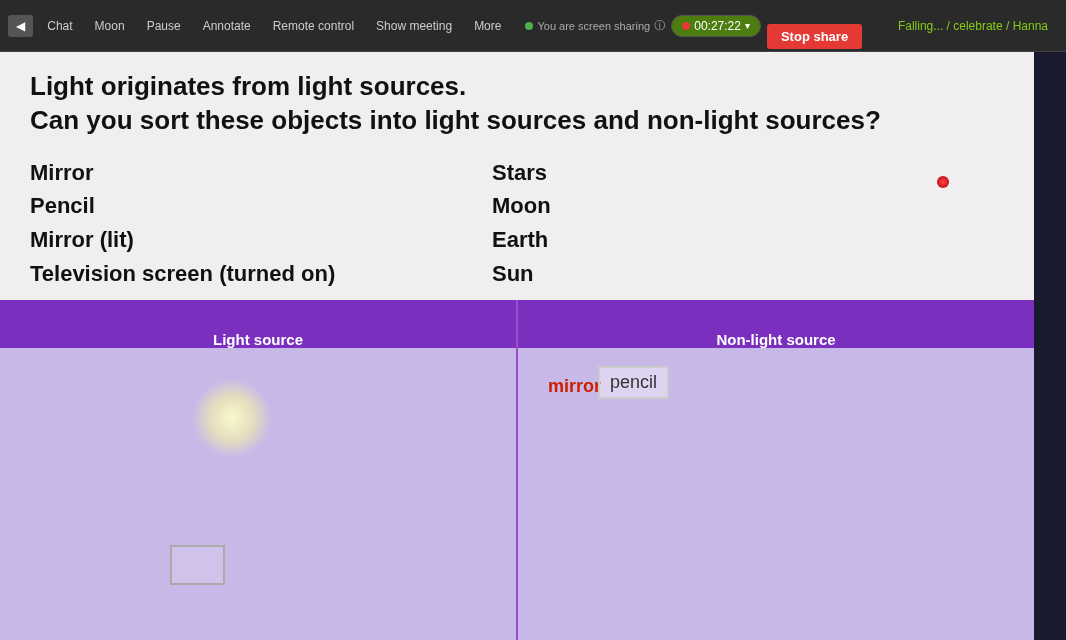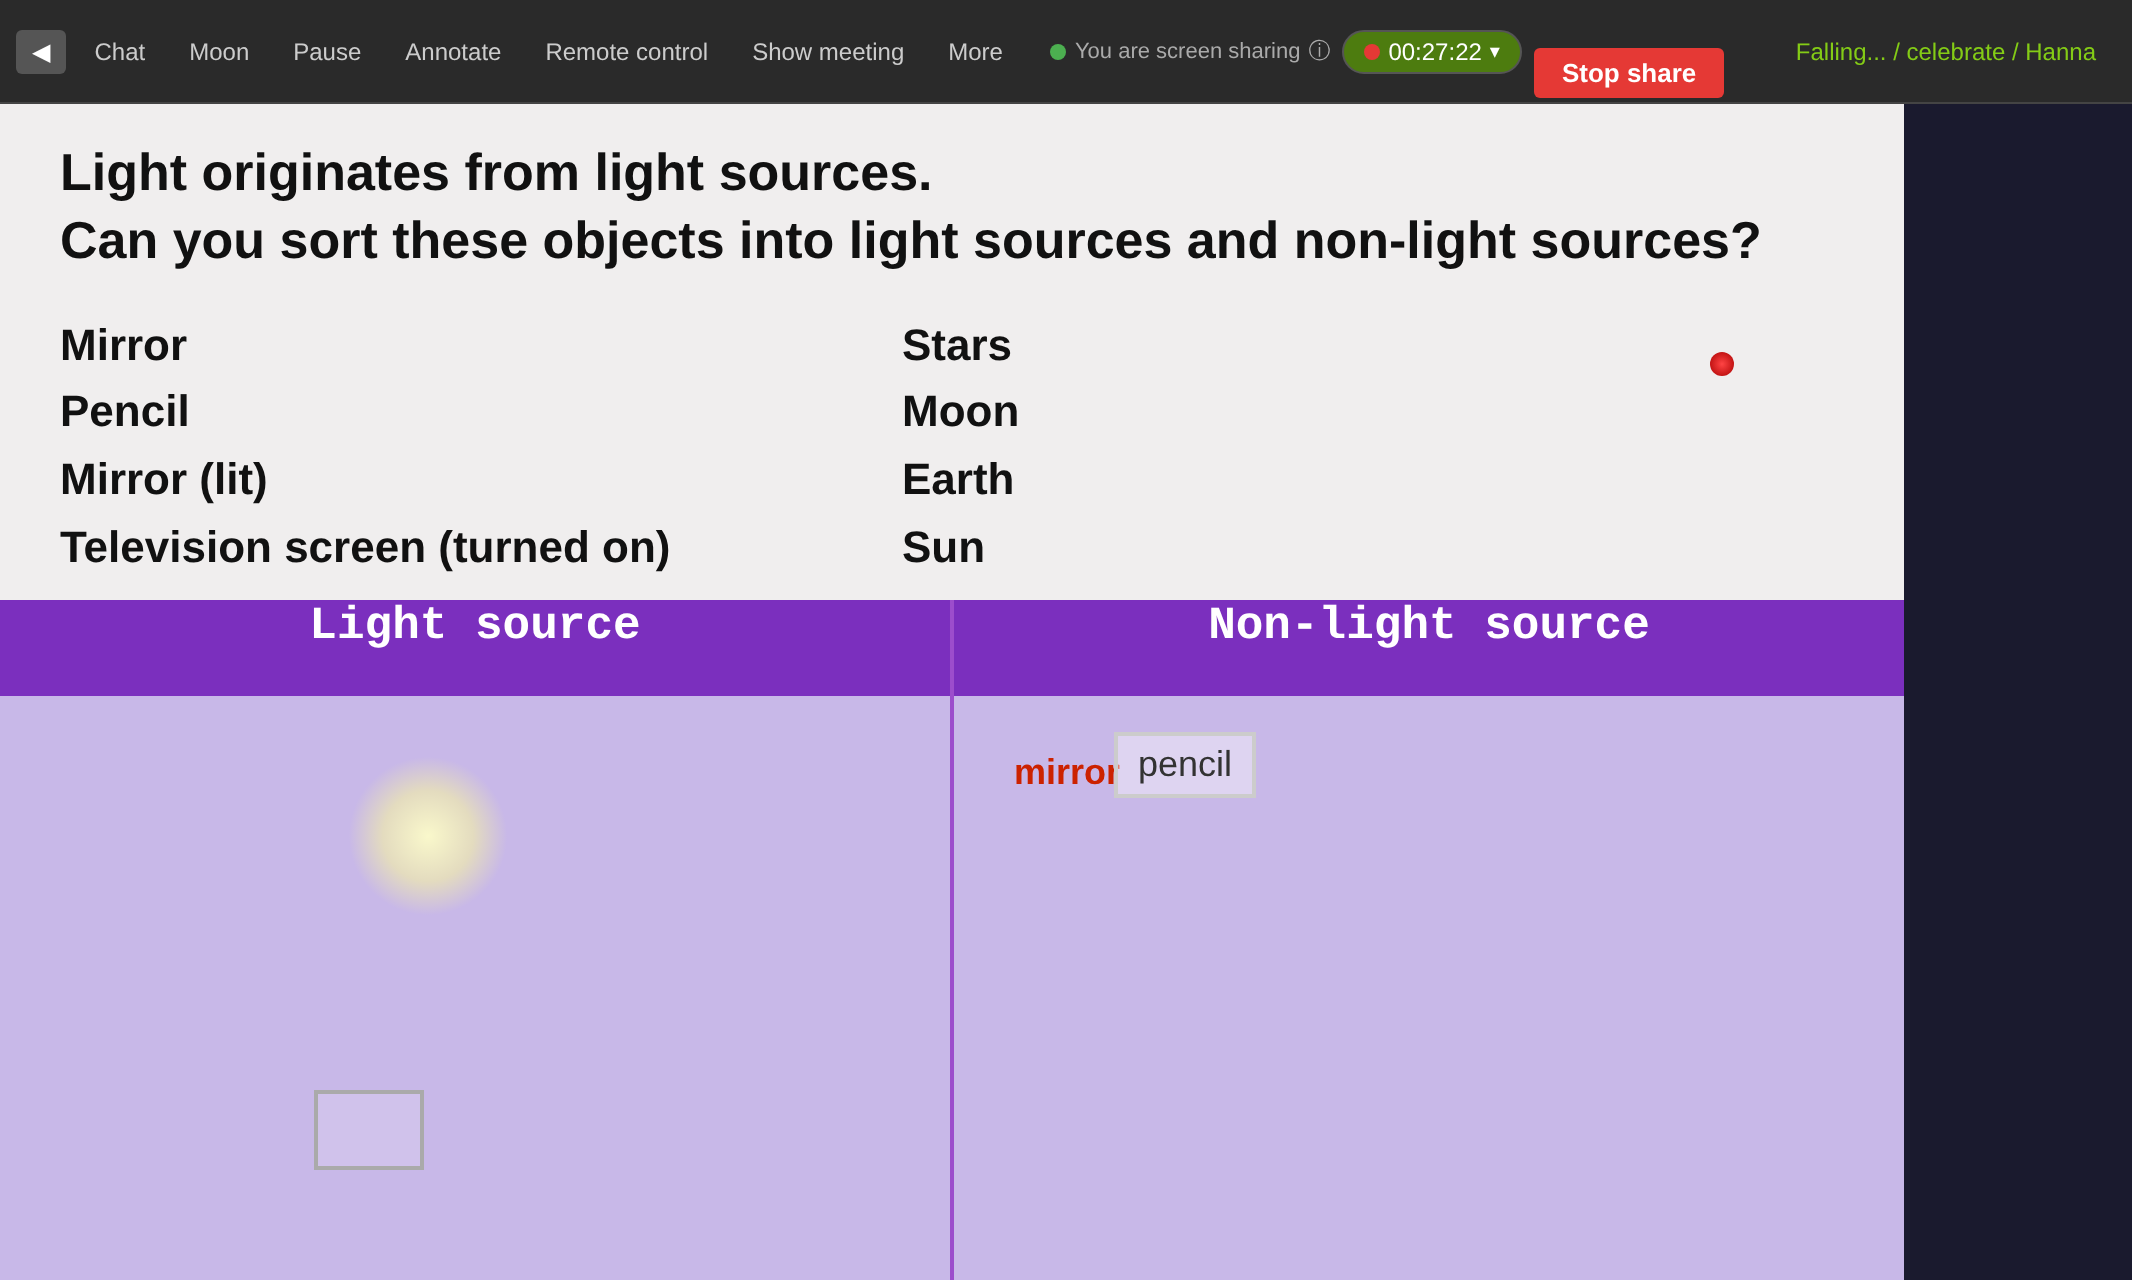--- a/index.html
+++ b/index.html
@@ -96,21 +96,21 @@
 
     .meeting-name {
       color: #84cc16;
       font-size: 12px;
       margin-right: 10px;
     }
 
     
     #main {
       background: #f0eeee;
-      width: 952px;
+      width: 1034px;
       height: 588px;
       display: flex;
       flex-direction: column;
     }
 
     
     #question-area {
       padding: 18px 30px 10px 30px;
       background: #f0eeee;
     }
@@ -155,26 +155,26 @@
 
     #sort-header {
       display: flex;
       background: #7b2fbe;
       height: 48px;
     }
 
     .sort-header-cell {
       flex: 1;
       display: flex;
-      align-items: flex-start;
+      align-items: flex-end;
       justify-content: center;
-      font-size: 23px;
+      font-size: 15px;
       font-weight: bold;
       color: #fff;
-      font-family: Liberation Mono, monospace;
+      font-family: Liberation Sans, sans-serif;
     }
 
     .sort-header-cell:first-child {
       border-right: 2px solid #9c4dcc;
     }
 
     #sort-body {
       display: flex;
       flex: 1;
       background: #c8b8e8;

